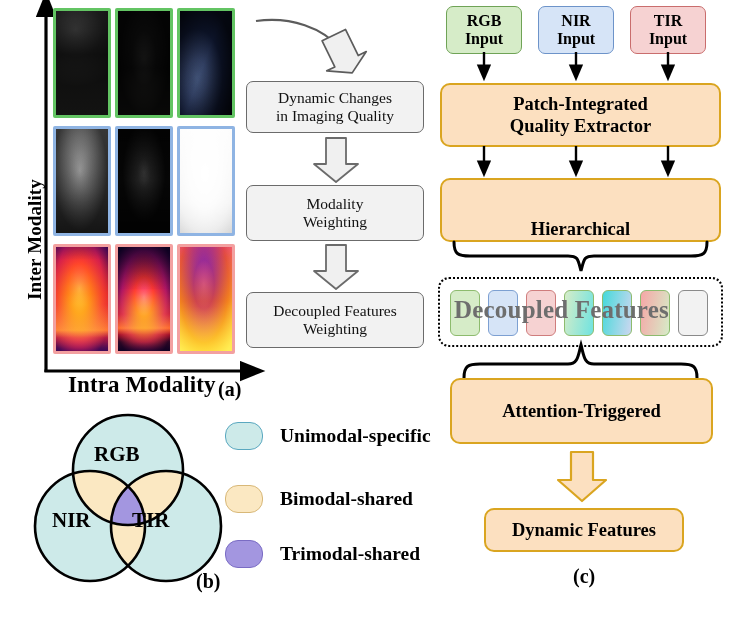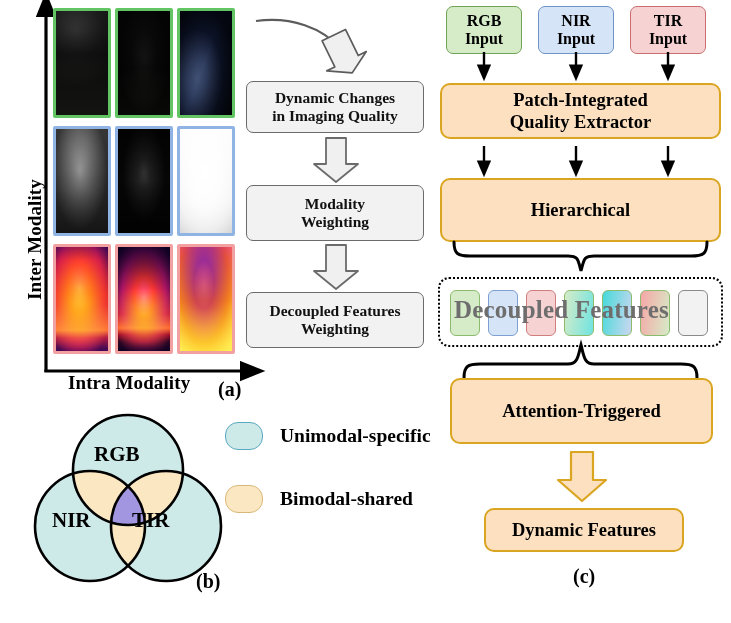--- a/index.html
+++ b/index.html
@@ -8,33 +8,33 @@
   .fig{position:absolute;left:0;top:0;width:731px;height:623px;}
 
   
   .abs{position:absolute;box-sizing:border-box;}
 
   
   #panel-a{left:0;top:0;width:440px;height:400px;}
   .axis-label{font-weight:bold;color:#000;letter-spacing:.1px;}
   #ylabel{font-size:19px;transform-origin:0 0;transform:rotate(-90deg);
           white-space:nowrap;}
-  #xlabel{font-size:19px;white-space:nowrap;}
+  #xlabel{font-size:23px;white-space:nowrap;}
   .sublabel{font-size:20px;font-weight:bold;color:#000;}
 
   .imgcell{border-radius:2px;overflow:hidden;box-sizing:border-box;}
   .imgcell.green{border:3px solid #63c463;}
   .imgcell.blue{border:3px solid #8fb4e3;}
   .imgcell.red{border:3px solid #f3a0a0;}
   .imgcell > div{width:100%;height:100%;}
 
   
   .pbox{background:#f2f2f2;border:1.6px solid #6b6b6b;border-radius:7px;
         display:flex;align-items:center;justify-content:center;text-align:center;
-        font-weight:bold;font-size:15.5px;color:#111;line-height:1.18;
+        font-weight:normal;font-size:15.5px;color:#111;line-height:1.18;
         padding:0 4px;}
 
   
   #panel-b{left:0;top:400px;width:440px;height:223px;}
   .venn-label{position:absolute;font-weight:bold;font-size:21px;color:#000;}
   .legend-row{position:absolute;display:flex;align-items:center;}
   .legend-swatch{width:38px;height:28px;border-radius:13px;box-sizing:border-box;}
   .legend-text{margin-left:17px;font-weight:bold;font-size:19.5px;color:#000;
                white-space:nowrap;}
 
@@ -210,20 +210,24 @@
     <div class="venn-label" style="left:132px;top:108px;">TIR</div>
 
     <div class="legend-row" style="left:225px;top:22px;">
       <span class="legend-swatch" style="background:#cdeae9;border:1.6px solid #5aa8c0;"></span>
       <span class="legend-text">Unimodal-specific</span>
     </div>
     <div class="legend-row" style="left:225px;top:85px;">
       <span class="legend-swatch" style="background:#fbe8c2;border:1.6px solid #d8b878;"></span>
       <span class="legend-text">Bimodal-shared</span>
     </div>
+    <div class="legend-row" style="left:225px;top:140px;">
+      <span class="legend-swatch" style="background:#a396e0;border:1.6px solid #7a6cc4;"></span>
+      <span class="legend-text">Trimodal-shared</span>
+    </div>
 
     <div class="abs sublabel" style="left:196px;top:170px;">(b)</div>
   </div>
 
   <div class="abs" id="panel-c">
 
     <div class="abs inbox" style="left:14px;top:6px;width:76px;height:48px;
          background:#d6ecc8;border-color:#6fa356;">
       <span>
         <span>RGB</span><br>
@@ -249,34 +253,34 @@
       <defs>
         <marker id="blkarrow" markerWidth="8" markerHeight="8" refX="4" refY="3" orient="auto">
           <path d="M0,0 L0,6 L7,3 z" fill="#000"></path>
         </marker>
       </defs>
       <line x1="52" y1="0" x2="52" y2="22" stroke="#000" stroke-width="2.4" marker-end="url(#blkarrow)"></line>
       <line x1="144" y1="0" x2="144" y2="22" stroke="#000" stroke-width="2.4" marker-end="url(#blkarrow)"></line>
       <line x1="236" y1="0" x2="236" y2="22" stroke="#000" stroke-width="2.4" marker-end="url(#blkarrow)"></line>
     </svg>
 
-    <div class="abs obox" style="left:8px;top:83px;width:281px;height:56px;">
+    <div class="abs obox" style="left:8px;top:83px;width:281px;height:64px;">
       <span>
         <span>Patch-Integrated</span><br>
         <span>Quality Extractor</span>
       </span>
     </div>
 
     <svg class="abs" style="left:0;top:146px;" width="299" height="34">
       <line x1="52" y1="0" x2="52" y2="24" stroke="#000" stroke-width="2.4" marker-end="url(#blkarrow)"></line>
       <line x1="144" y1="0" x2="144" y2="24" stroke="#000" stroke-width="2.4" marker-end="url(#blkarrow)"></line>
       <line x1="236" y1="0" x2="236" y2="24" stroke="#000" stroke-width="2.4" marker-end="url(#blkarrow)"></line>
     </svg>
 
-    <div class="abs obox" style="left:8px;top:178px;width:281px;height:64px;">
+    <div class="abs obox" style="left:8px;top:178px;width:281px;height:64px;align-items:flex-end;">
       <span>
         <span>Hierarchical</span><br>
       </span>
     </div>
 
     <svg class="abs" style="left:0;top:241px;" width="299" height="40">
       <path d="M22,1 C22,13 26,15 38,15 L136,15 C146,15 146,18 149,30
                C152,18 152,15 162,15 L259,15 C271,15 275,13 275,1" fill="none" stroke="#000" stroke-width="3" stroke-linecap="round"></path>
     </svg>
 

